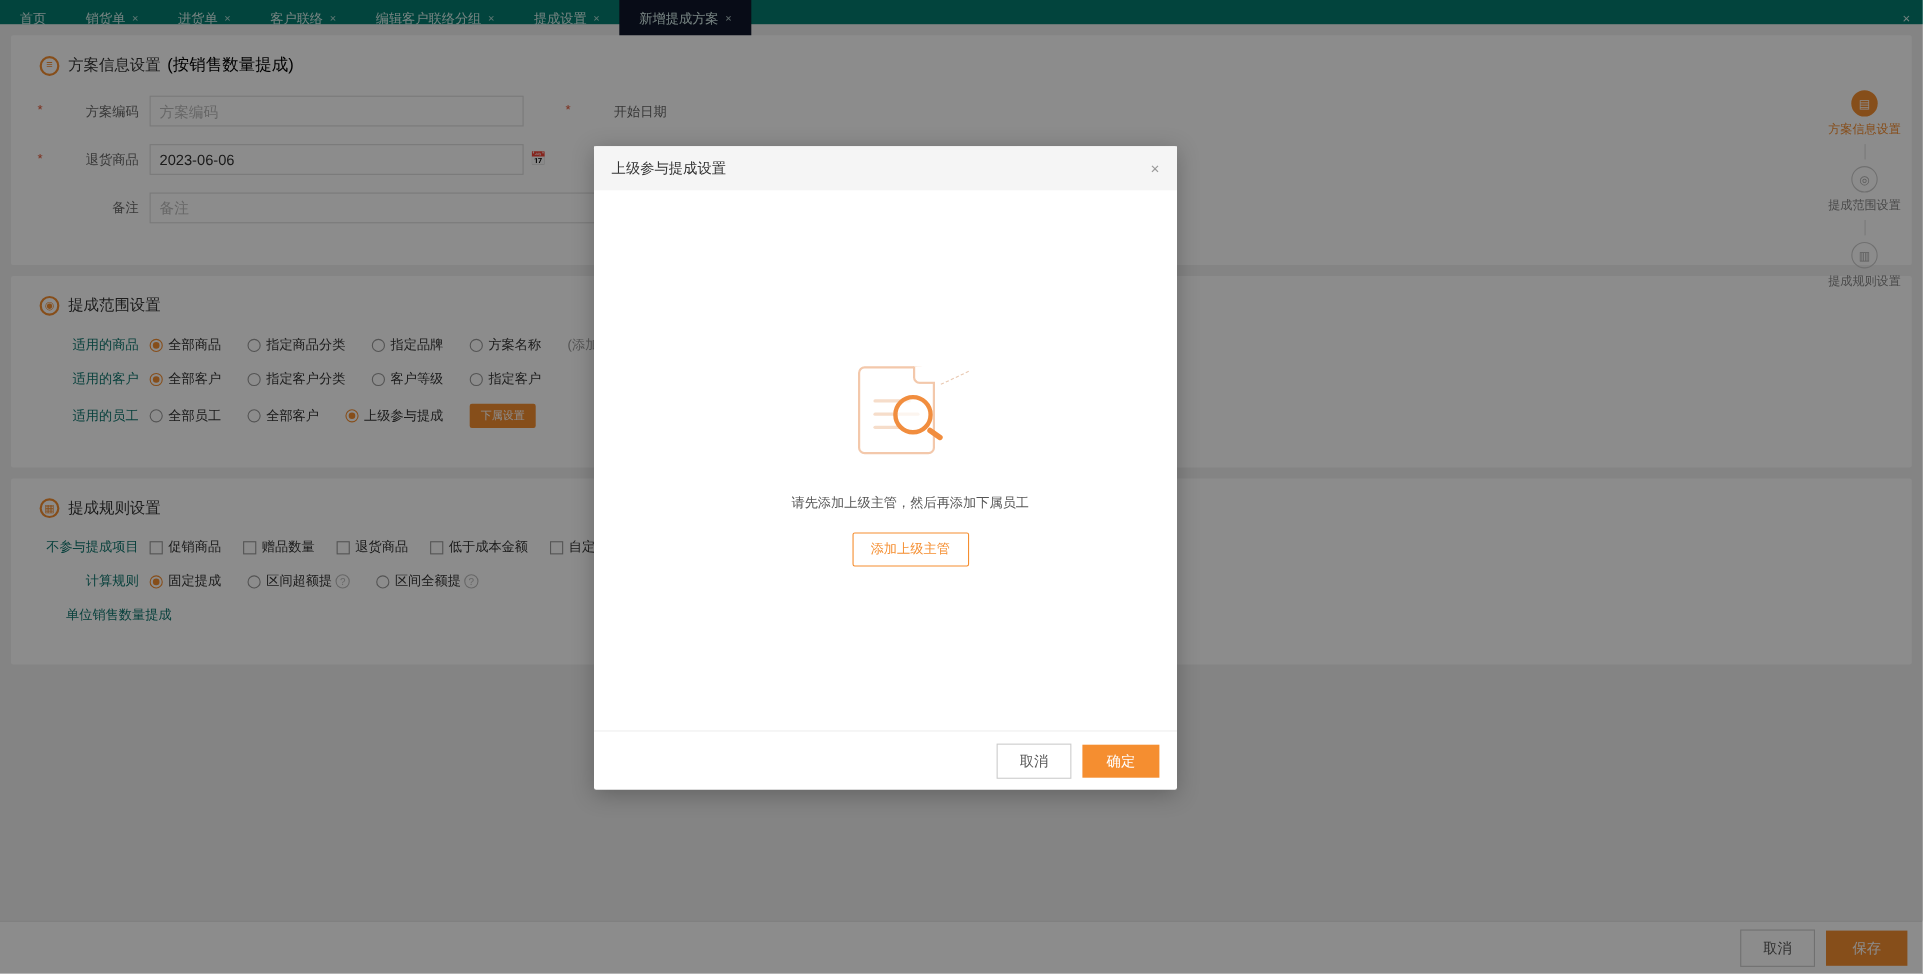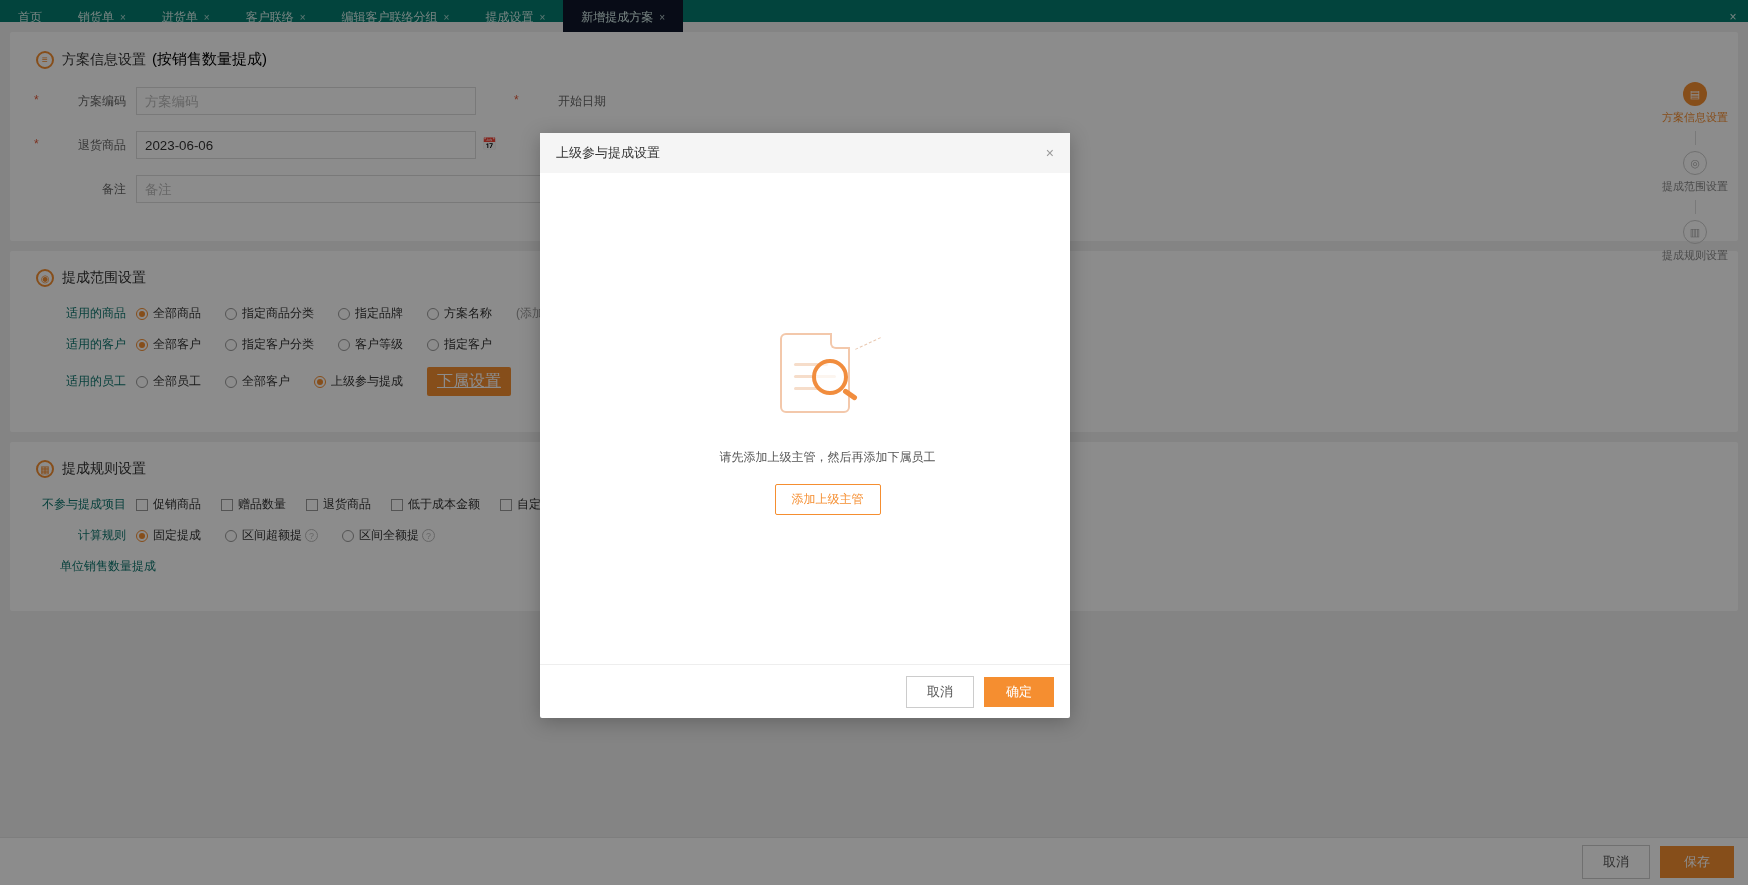--- a/index.html
+++ b/index.html
@@ -27,21 +27,21 @@
     .formrow input::placeholder { color: #bbb; }
     .cal-icon { width: 16px; height: 16px; margin-left: 6px; display: inline-block; color: #f08c3a; }
 
     .radio-line { display: flex; align-items: center; font-size: 12px; margin-bottom: 14px; }
     .radio-line .label { width: 90px; text-align: right; color: #0f766e; margin-right: 10px; }
     .opt { display: flex; align-items: center; margin-right: 24px; color: #333; cursor: pointer; }
     .opt .dot { width: 12px; height: 12px; border: 1px solid #999; border-radius: 50%; margin-right: 5px; display: inline-flex; align-items: center; justify-content: center; }
     .opt.sel .dot { border-color: #f58e30; }
     .opt.sel .dot::after { content: ""; width: 6px; height: 6px; background: #f58e30; border-radius: 50%; }
     .hint { color: #999; }
-    .btn-orange-sm { background: #f58e30; color: #fff; padding: 4px 10px; border-radius: 2px; font-size: 16px; cursor: pointer; text-decoration: underline; }
+    .btn-orange-sm { background: #f58e30; color: #fff; padding: 4px 10px; border-radius: 2px; font-size: 10px; cursor: pointer; }
 
     .chk { display: flex; align-items: center; margin-right: 20px; color: #333; cursor: pointer; }
     .chk .box { width: 12px; height: 12px; border: 1px solid #999; margin-right: 5px; }
 
     .q-icon { width: 13px; height: 13px; border: 1px solid #bbb; border-radius: 50%; display: inline-flex; align-items: center; justify-content: center; font-size: 9px; color: #bbb; margin-left: 3px; }
 
     
     .rightnav { position: absolute; right: 20px; top: 60px; display: flex; flex-direction: column; align-items: center; font-size: 11px; color: #888; }
     .rightnav .step { display: flex; flex-direction: column; align-items: center; cursor: pointer; }
     .rightnav .circle { width: 24px; height: 24px; border-radius: 50%; display: flex; align-items: center; justify-content: center; margin-bottom: 4px; }

